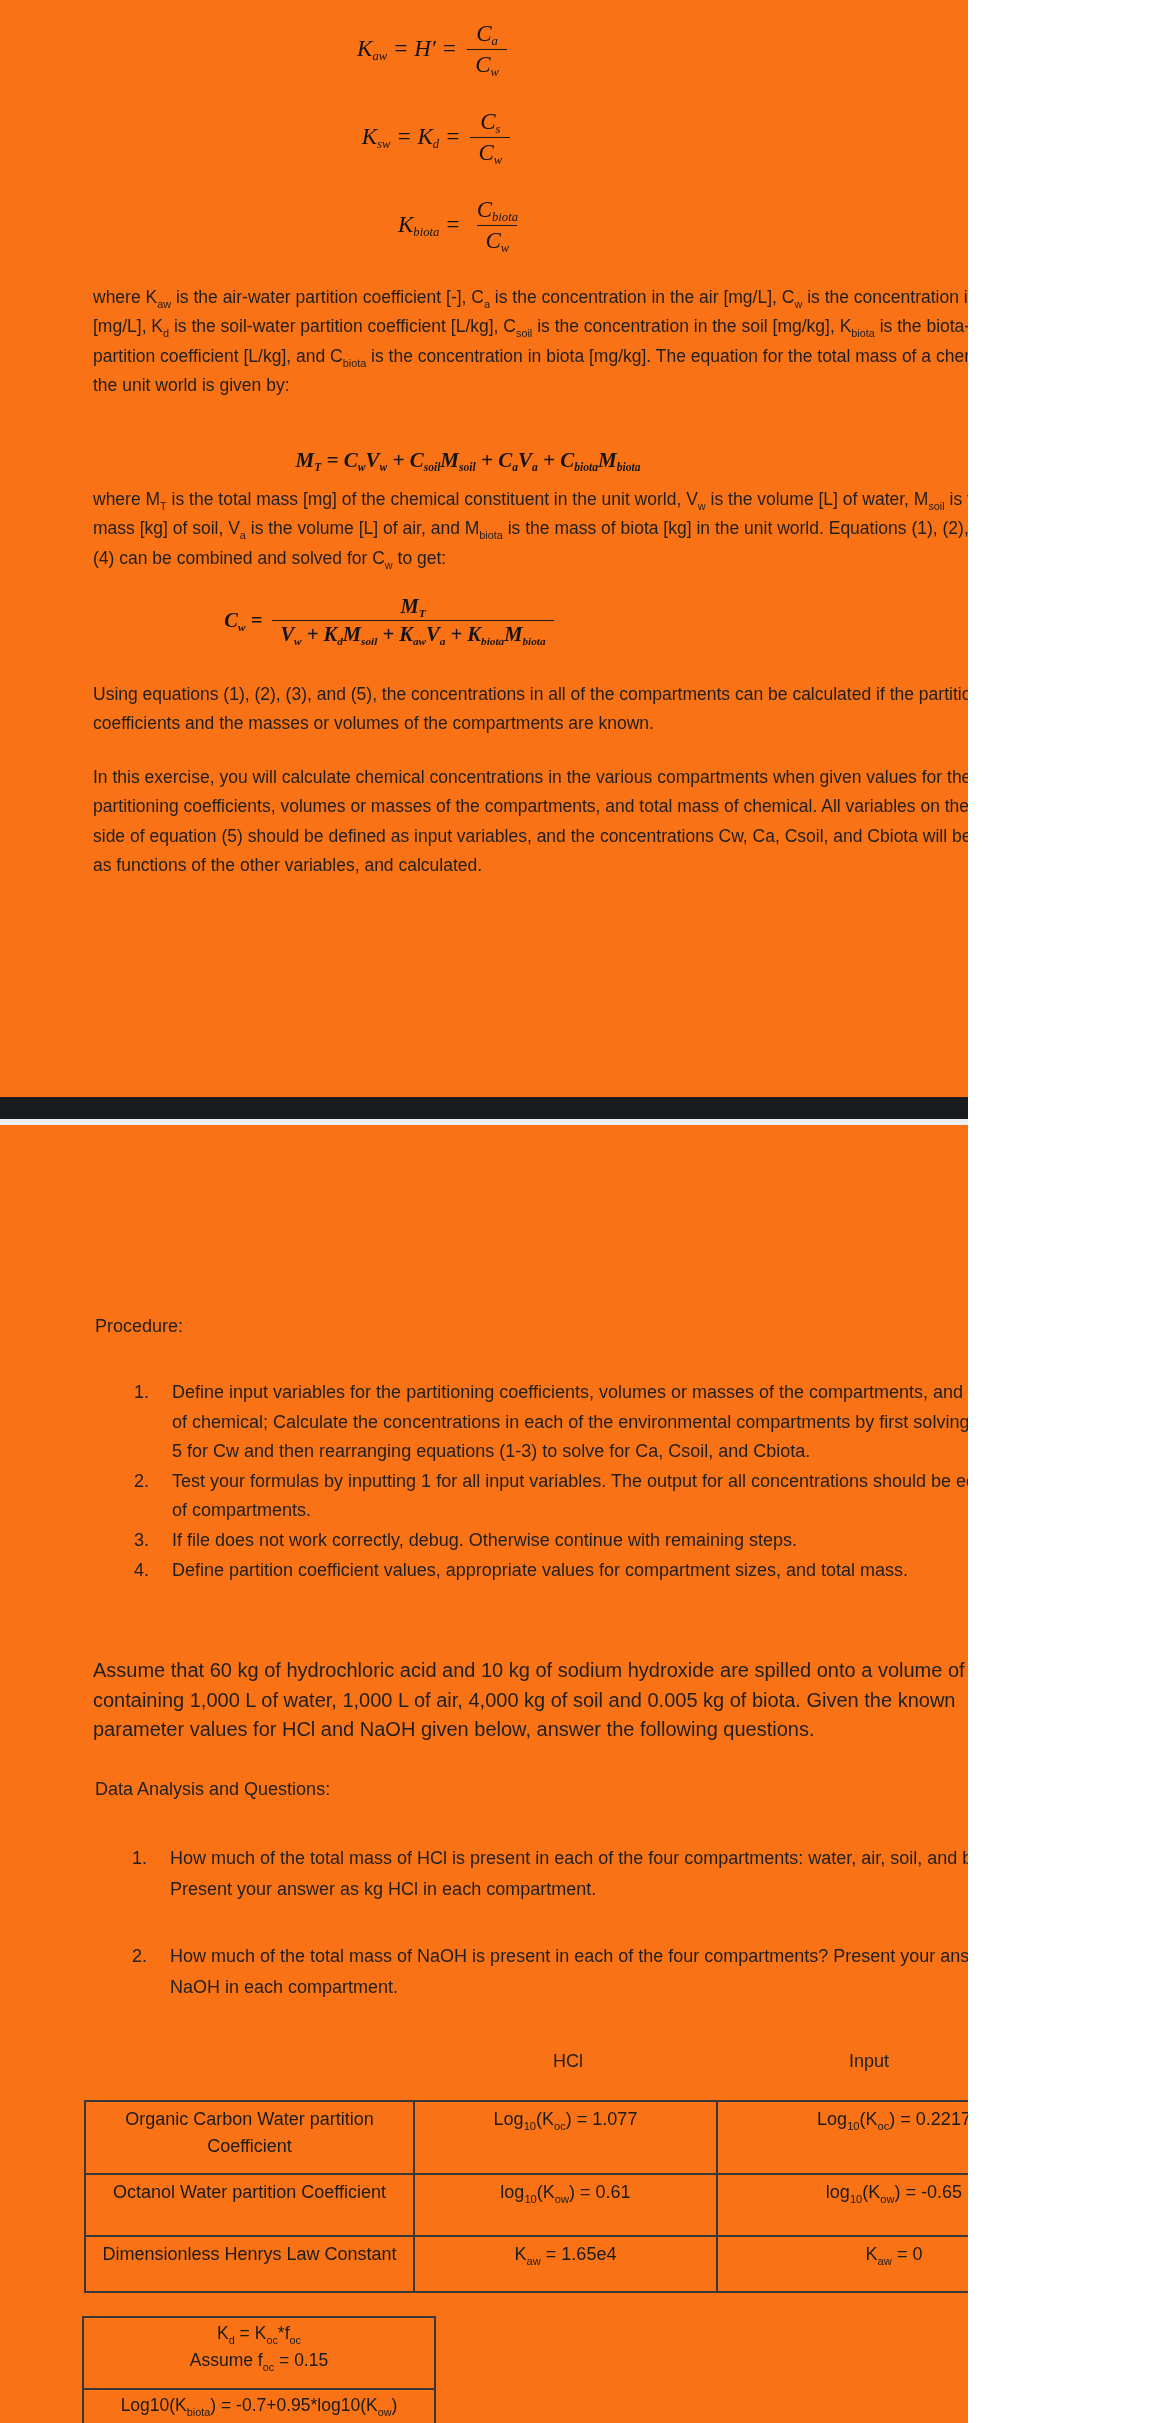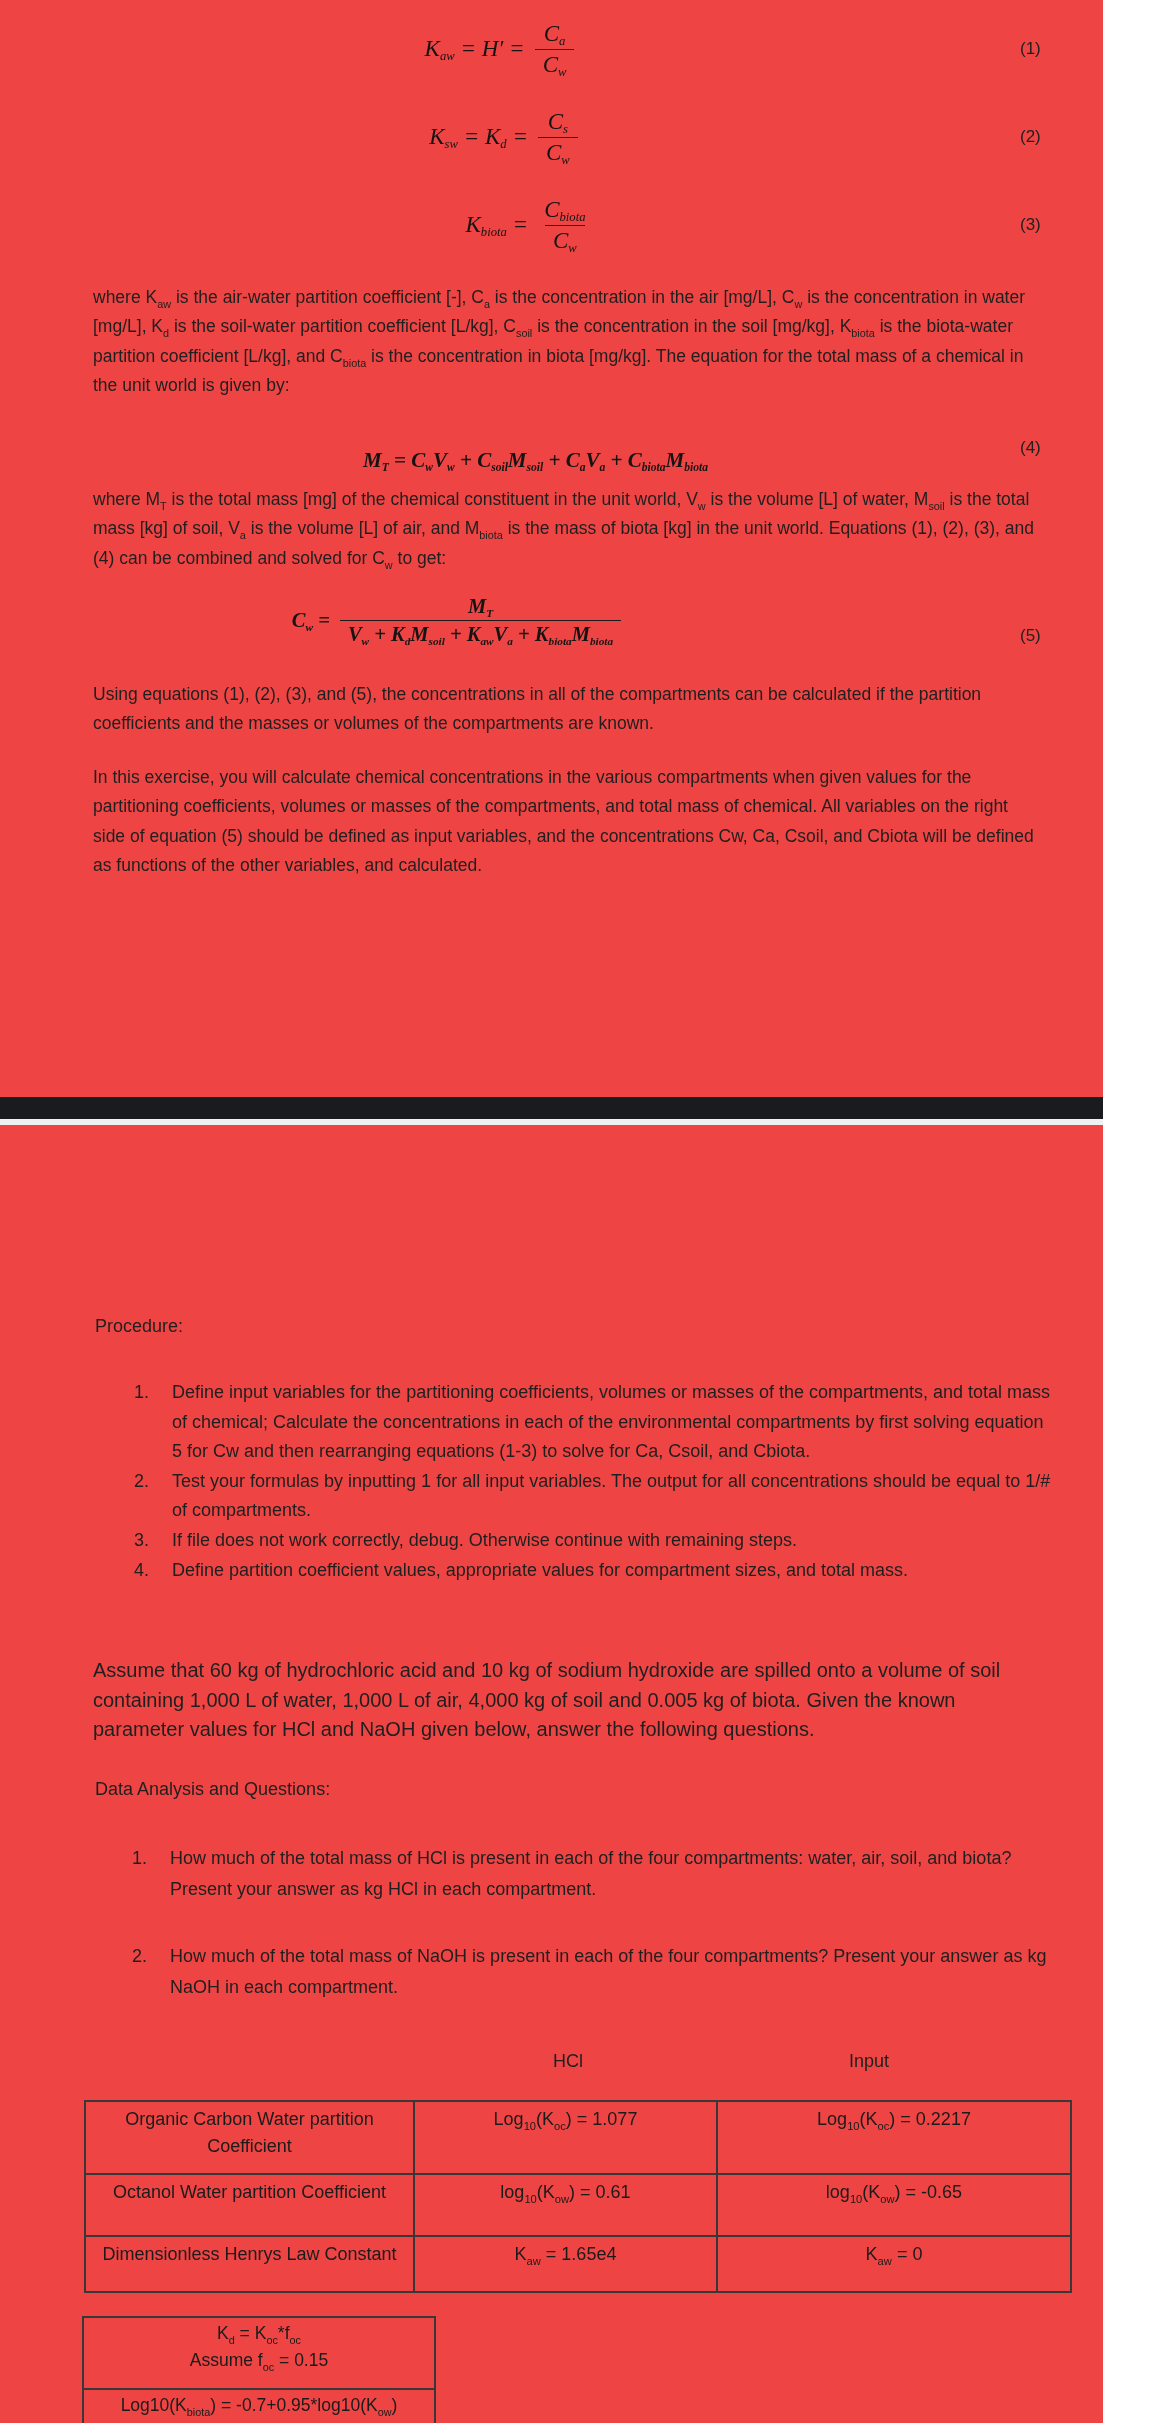--- a/index.html
+++ b/index.html
@@ -1,18 +1,18 @@
 <!DOCTYPE html>
 <html><head>
 <meta charset="utf-8">
 <style>
   html,body{margin:0;padding:0;background:#ffffff;}
   #doc{
-    position:relative;width:1103px;height:2423px;overflow:hidden;
-    background:#ef4444;color:#1f1f1f;
+    position:relative;width:968px;height:2423px;overflow:hidden;
+    background:#f97316;color:#1f1f1f;
     font-family:"Liberation Sans",sans-serif;
   }
   
   .eq-row{position:absolute;left:0;width:100%;display:flex;justify-content:center;align-items:center;}
   .eq{
     position:relative;
     font-family:"Liberation Serif",serif;font-style:italic;color:#141414;
     display:flex;align-items:center;white-space:nowrap;
   }
   .eq sub{font-size:55%;vertical-align:-0.35em;line-height:0;letter-spacing:0;}

